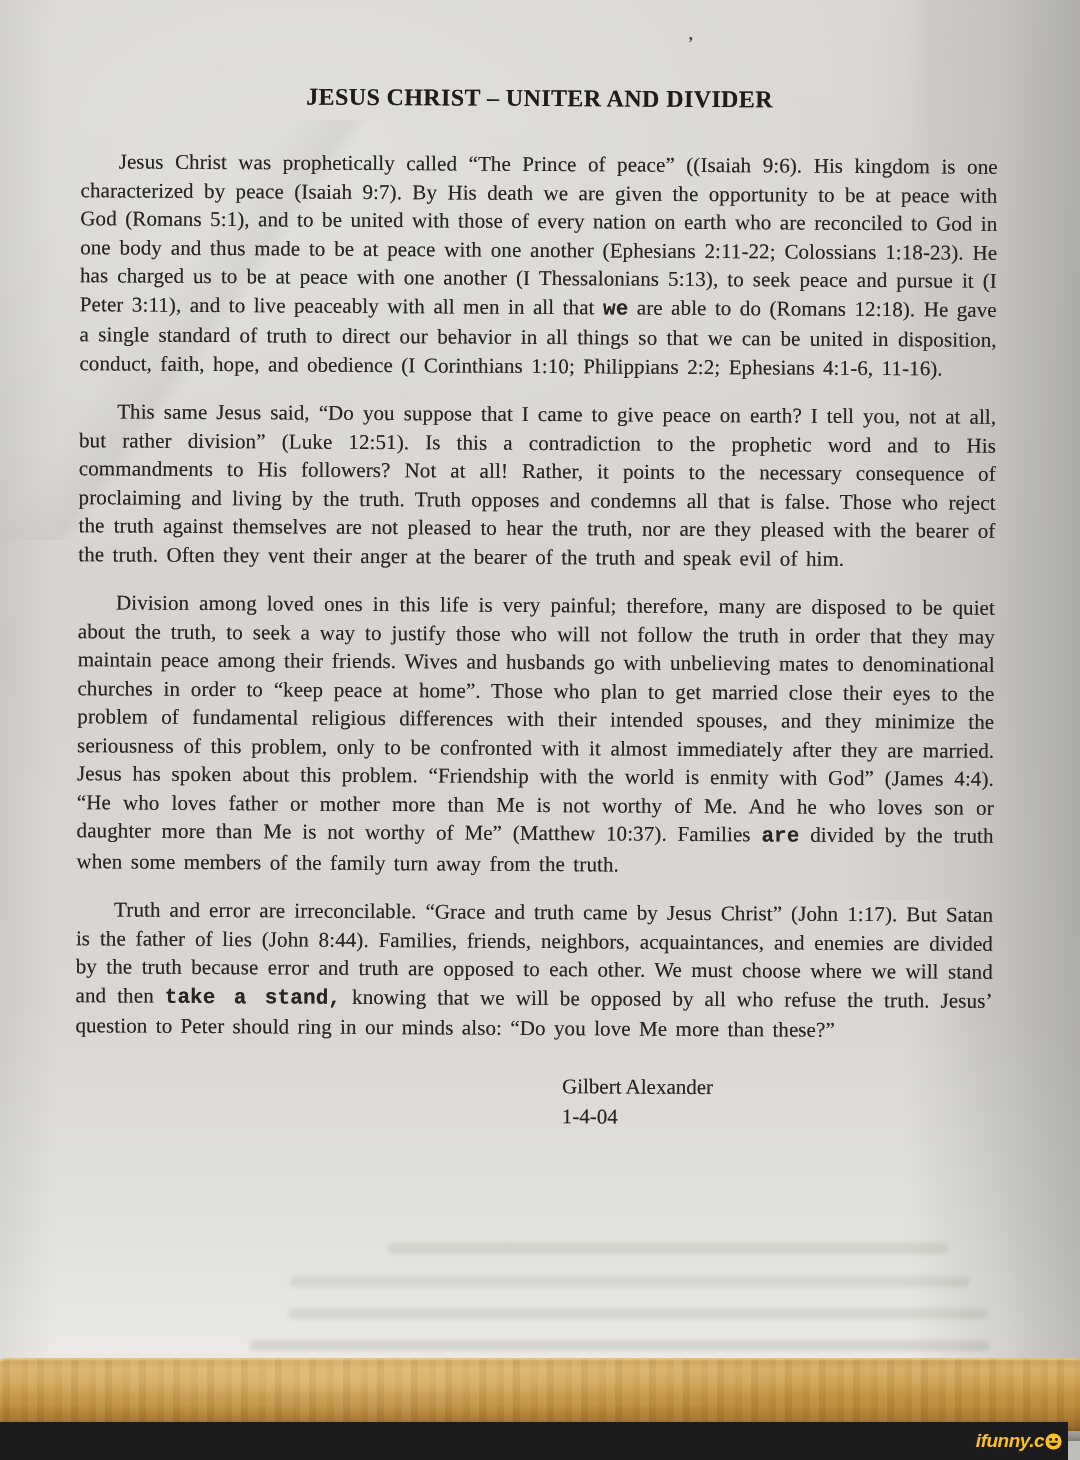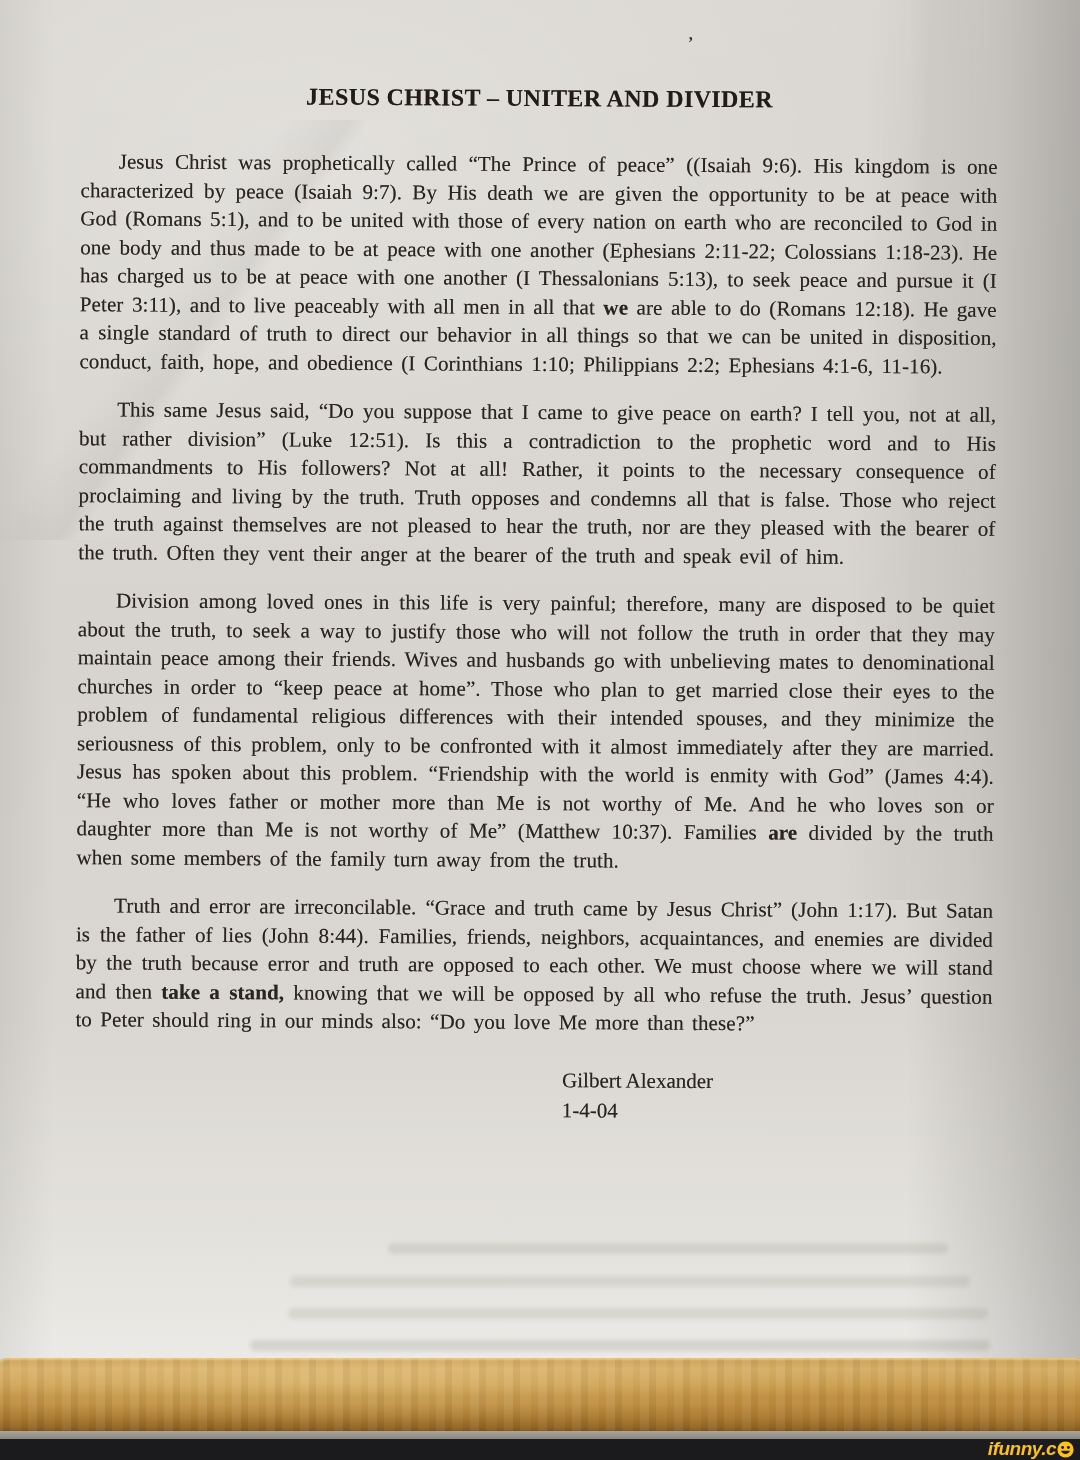--- a/index.html
+++ b/index.html
@@ -40,21 +40,21 @@
     font-size:24px;line-height:28px;
     font-weight:bold;text-align:center;letter-spacing:0.4px;
     color:#211c18;
   }
   .para{
     margin:0 0 20px 0;
     font-size:21px;line-height:28.5px;
     text-align:justify;text-indent:38px;
     word-spacing:3px;letter-spacing:0.1px;
   }
-  .para b{font-weight:bold;}
+  .para b{font-weight:bold;font-family:Liberation Mono, monospace;}
   .signature{
     margin:28px 0 0 487px;
     font-size:21px;line-height:30px;
   }
   .stray-mark{
     position:absolute;left:688px;top:34px;
     font-size:16px;font-weight:bold;color:#3b342d;
   }
   
   .bleedthrough{position:absolute;left:0;top:0;width:1080px;height:1460px;pointer-events:none;}
@@ -82,21 +82,21 @@
       linear-gradient(180deg, #c99f50 0%, #d6ae66 14%, #cda051 34%, #c0914040 50%, #bd8d3e 58%, #aa7a30 76%, #8f6426 90%, #6f4c1d 100%);
     background-color:#bd8d3e;
     box-shadow:inset 0 2px 2px rgba(255,240,200,0.5), inset 0 -3px 4px rgba(60,38,10,0.5);
   }
   .under-shadow{
     position:absolute;left:0;right:0;top:1431px;height:10px;
     background:linear-gradient(180deg,#a8a5a0 0%, #93908b 60%, #7e7b76 100%);
   }
   
   .watermark-bar{
-    position:absolute;left:0;right:0;bottom:0;height:21px;
+    position:absolute;left:0;right:12px;bottom:0;height:38px;
     background:#1b1b1d;
     display:flex;align-items:center;justify-content:flex-end;
   }
   .ifunny-logo{
     display:flex;align-items:center;gap:1px;
     margin-right:6px;
     font-family:"Liberation Sans","DejaVu Sans",sans-serif;
     font-weight:bold;font-style:italic;
     font-size:19px;line-height:19px;letter-spacing:-0.5px;
     color:#fcc21b;

